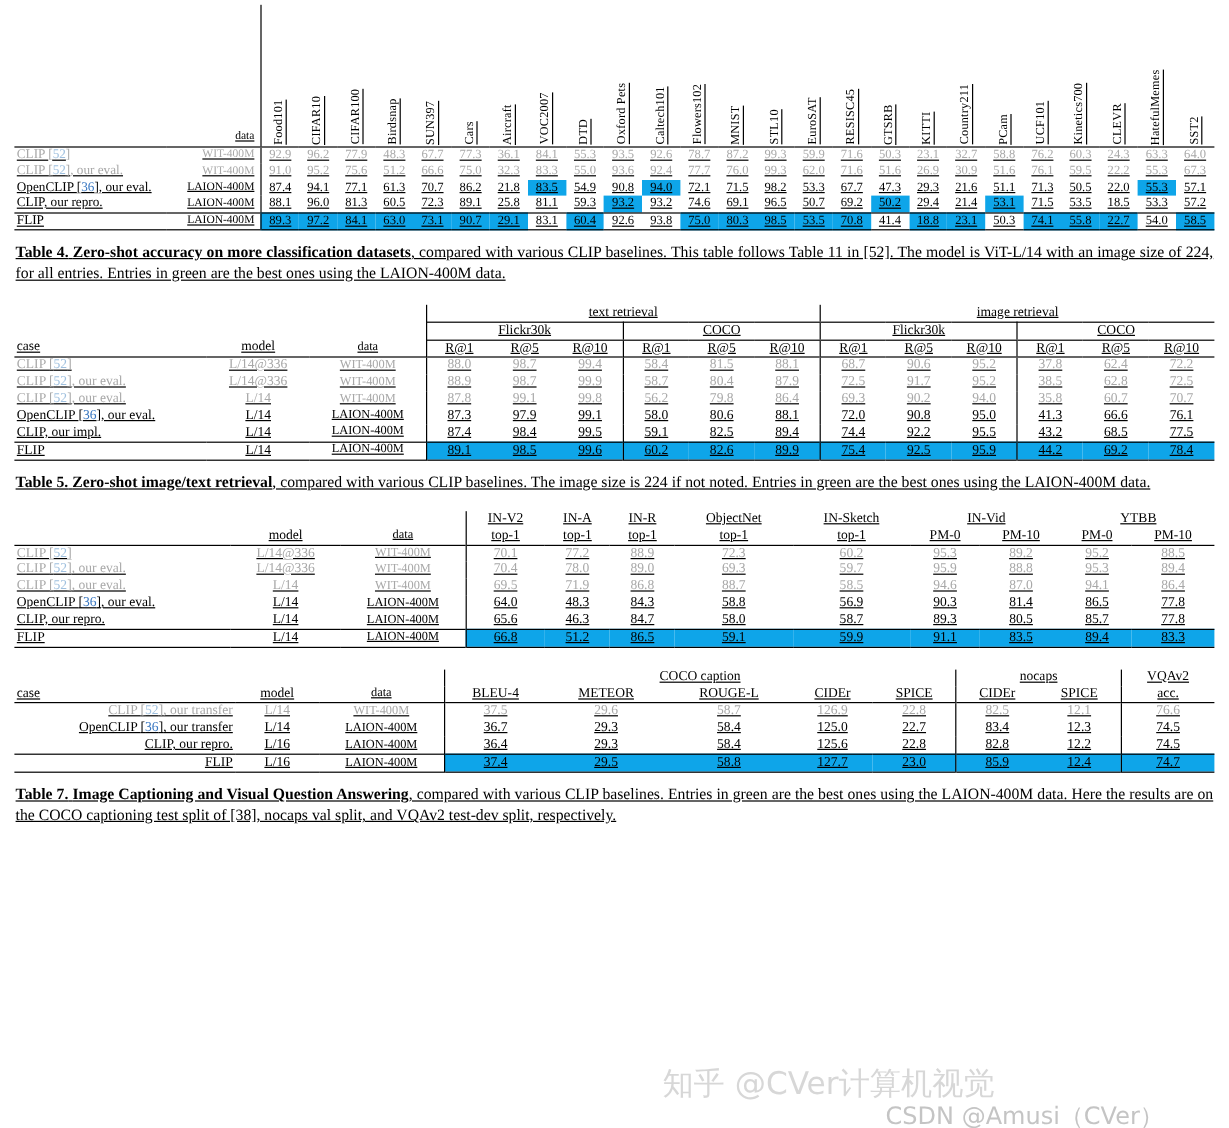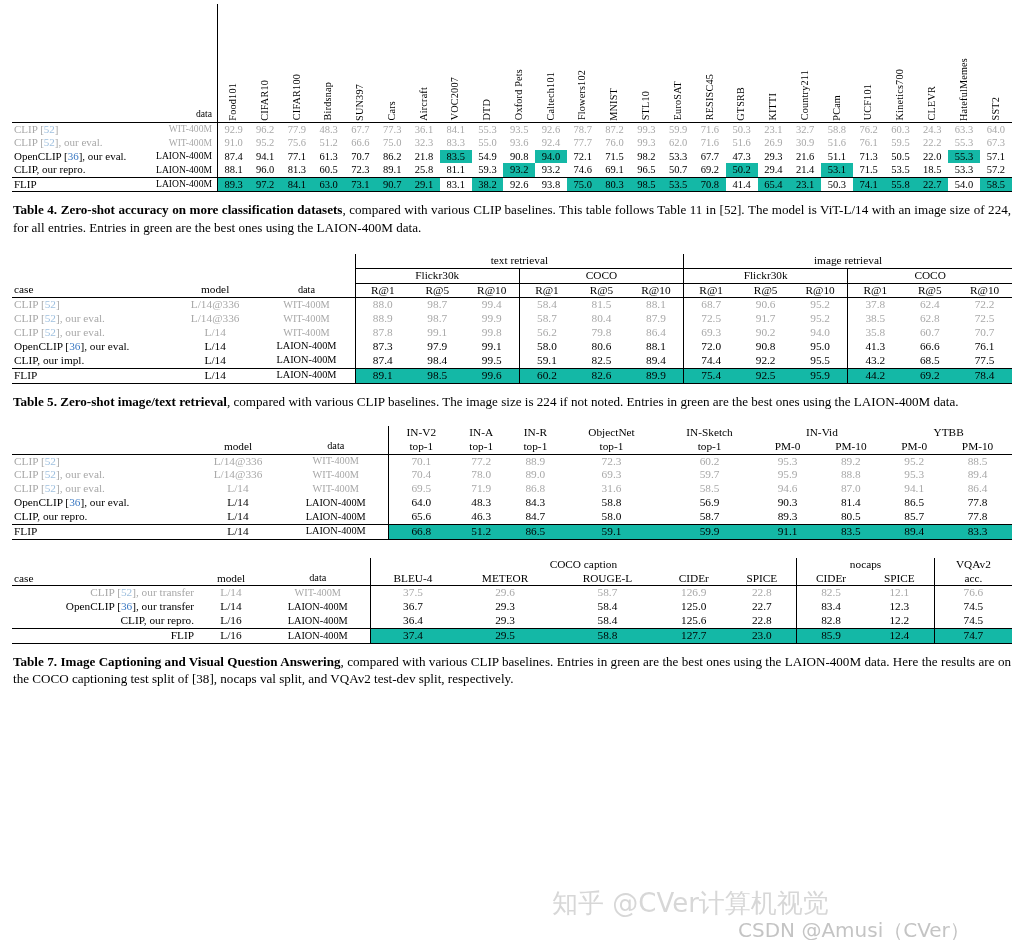--- a/index.html
+++ b/index.html
@@ -8,21 +8,21 @@
     background: #ffffff;
   }
   body {
     width: 1024px;
     height: 940px;
     font-family: "Liberation Serif", serif;
     color: #000000;
     position: relative;
     overflow: hidden;
   }
-  .page { padding: 0 12px; }
+  .page { padding: 0 12px; text-decoration: underline; }
 
   
   table.tbl {
     border-collapse: collapse;
     border-spacing: 0;
     width: 100%;
     font-size: 11.3px;
     line-height: 1.05;
   }
   table.tbl td, table.tbl th {
@@ -30,21 +30,21 @@
     font-weight: normal;
     text-align: center;
     white-space: nowrap;
   }
   .rule-top  { border-top: 1.3px solid #000; }
   .rule-mid  { border-top: 0.8px solid #000; }
   .vline     { border-left: 0.8px solid #000; }
   .gray      { color: #a8a8a8; }
   .gray .cite { color: #9fc0df; }
   .cite      { color: #3a78c2; }
-  .hl        { background: #14b8a6; }
+  .hl        { background: #0ea5e9; }
   .bold      { font-weight: bold; }
   .lbl-case  { text-align: left;  padding-left: 2px; }
   .grp       { border-bottom: 0.7px solid #000; }
 
   
   .t4 { font-size: 10.6px; }
   .t4 td { padding: 1px 0px; }
   .t4 .vhead {
     height: 118px;
     vertical-align: bottom;
@@ -323,30 +323,30 @@
             <td class="c-case rule-mid"><span>FLIP</span></td>
             <td class="c-data rule-mid">LAION-400M</td>
             <td class="numcell rule-mid vline hl">89.3</td>
             <td class="numcell rule-mid hl">97.2</td>
             <td class="numcell rule-mid hl">84.1</td>
             <td class="numcell rule-mid hl">63.0</td>
             <td class="numcell rule-mid hl">73.1</td>
             <td class="numcell rule-mid hl">90.7</td>
             <td class="numcell rule-mid hl">29.1</td>
             <td class="numcell rule-mid">83.1</td>
-            <td class="numcell rule-mid hl">38.2</td>
+            <td class="numcell rule-mid hl">60.4</td>
             <td class="numcell rule-mid">92.6</td>
             <td class="numcell rule-mid">93.8</td>
             <td class="numcell rule-mid hl">75.0</td>
             <td class="numcell rule-mid hl">80.3</td>
             <td class="numcell rule-mid hl">98.5</td>
             <td class="numcell rule-mid hl">53.5</td>
             <td class="numcell rule-mid hl">70.8</td>
             <td class="numcell rule-mid">41.4</td>
-            <td class="numcell rule-mid hl">65.4</td>
+            <td class="numcell rule-mid hl">18.8</td>
             <td class="numcell rule-mid hl">23.1</td>
             <td class="numcell rule-mid">50.3</td>
             <td class="numcell rule-mid hl">74.1</td>
             <td class="numcell rule-mid hl">55.8</td>
             <td class="numcell rule-mid hl">22.7</td>
             <td class="numcell rule-mid">54.0</td>
             <td class="numcell rule-mid hl">58.5</td>
           </tr>
           <tr>
             <td class="rule-top" colspan="27" style="height:0;padding:0"></td>
@@ -565,21 +565,21 @@
             <td class="">95.3</td>
             <td class="">89.4</td>
           </tr>
           <tr class="gray ">
             <td class="c-case lbl-case "><span>CLIP </span>[<span class="cite">52</span>]<span>, our eval.</span></td>
             <td class="c-model ">L/14</td>
             <td class="c-data ">WIT-400M</td>
             <td class=" vline">69.5</td>
             <td class="">71.9</td>
             <td class="">86.8</td>
-            <td class="">31.6</td>
+            <td class="">88.7</td>
             <td class="">58.5</td>
             <td class="">94.6</td>
             <td class="">87.0</td>
             <td class="">94.1</td>
             <td class="">86.4</td>
           </tr>
           <tr class="">
             <td class="c-case lbl-case "><span>OpenCLIP </span>[<span class="cite">36</span>]<span>, our eval.</span></td>
             <td class="c-model ">L/14</td>
             <td class="c-data ">LAION-400M</td>

